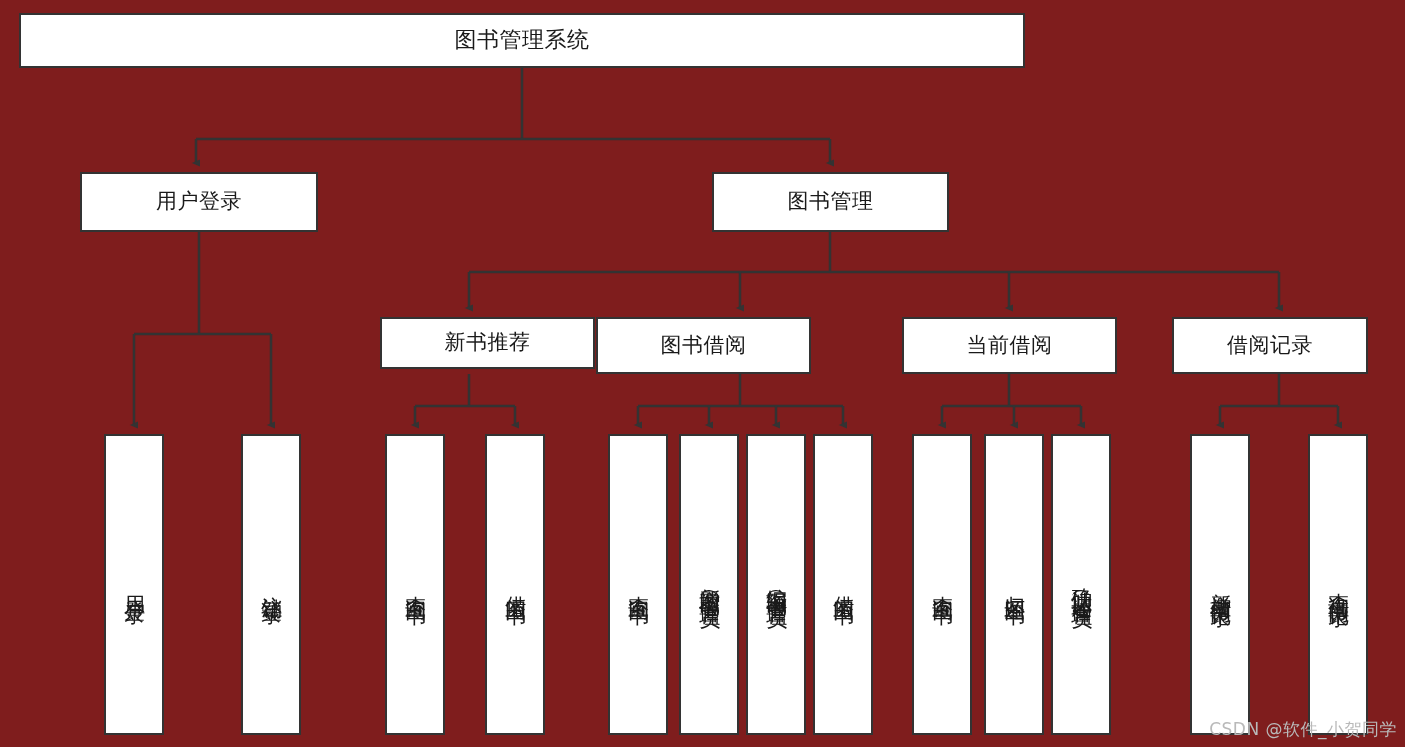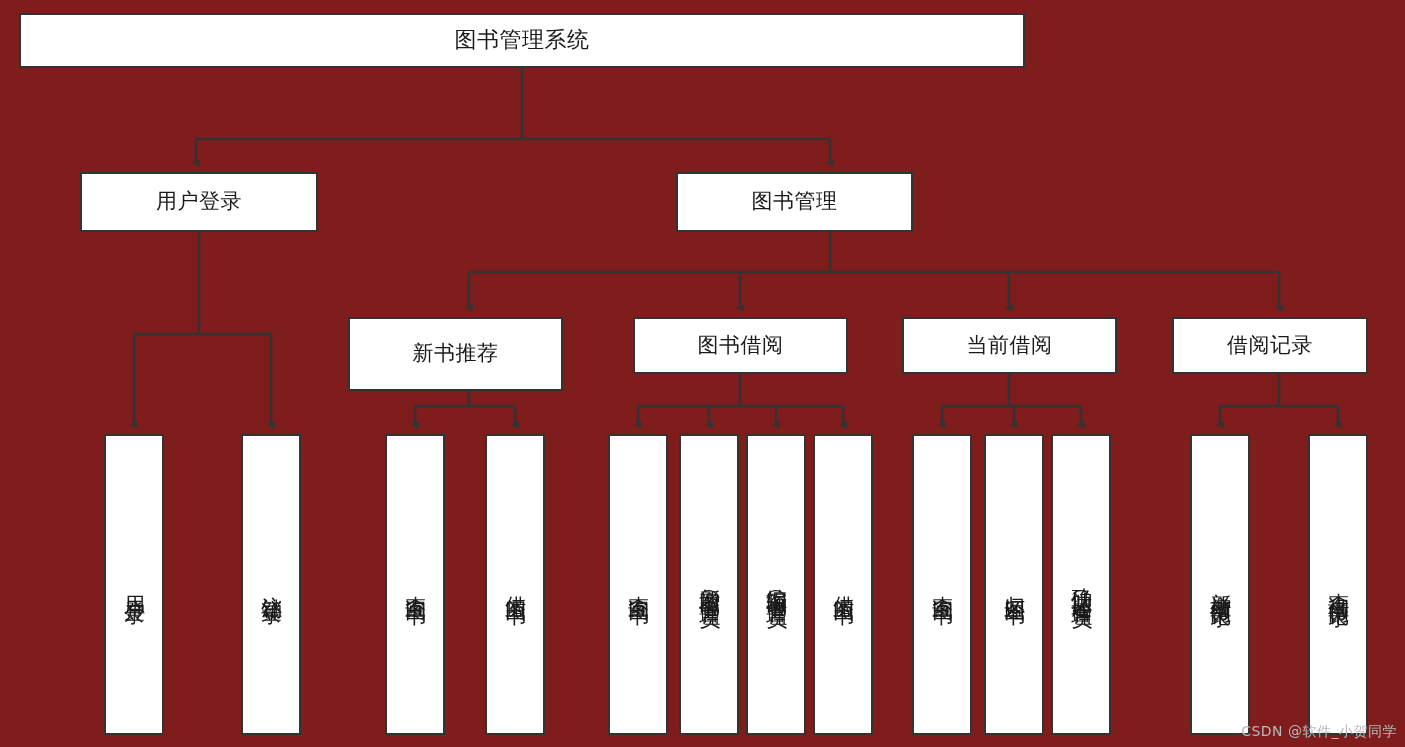--- a/index.html
+++ b/index.html
@@ -62,21 +62,21 @@
     text-orientation: upright;
     font-size: 21px;
     letter-spacing: 3px;
     white-space: nowrap;
     max-height: 290px;
   }
   #watermark {
     position: absolute;
     right: 8px;
     bottom: 6px;
-    font-size: 14px;
+    font-size: 17px;
     color: #b9b9b9;
     letter-spacing: 0.5px;
     white-space: nowrap;
     user-select: none;
   }
 </style>
 </head>
 <body>
 
 <div id="diagram-root">
@@ -143,27 +143,27 @@
     </g>
   </svg>
 
   <div id="node-layer">
       <div class="node horiz root" style="left: 19px; top: 13px; width: 1006px; height: 55px;">
         <span class="node-label">图书管理系统</span>
       </div>
       <div class="node horiz" style="left: 80px; top: 172px; width: 238px; height: 60px;">
         <span class="node-label">用户登录</span>
       </div>
-      <div class="node horiz" style="left: 676px; top: 172px; width: 237px; height: 60px;">
+      <div class="node horiz" style="left: 712px; top: 172px; width: 237px; height: 60px;">
         <span class="node-label">图书管理</span>
       </div>
-      <div class="node horiz" style="left: 348px; top: 317px; width: 215px; height: 74px;">
+      <div class="node horiz" style="left: 380px; top: 317px; width: 215px; height: 52px;">
         <span class="node-label">新书推荐</span>
       </div>
-      <div class="node horiz" style="left: 633px; top: 317px; width: 215px; height: 57px;">
+      <div class="node horiz" style="left: 596px; top: 317px; width: 215px; height: 57px;">
         <span class="node-label">图书借阅</span>
       </div>
       <div class="node horiz" style="left: 902px; top: 317px; width: 215px; height: 57px; align-items: center;">
         <span class="node-label">当前借阅</span>
       </div>
       <div class="node horiz" style="left: 1172px; top: 317px; width: 196px; height: 57px;">
         <span class="node-label">借阅记录</span>
       </div>
       <div class="node vert" style="left: 104px; top: 434px; width: 60px; height: 301px;">
         <span class="node-label">用户登录</span>

